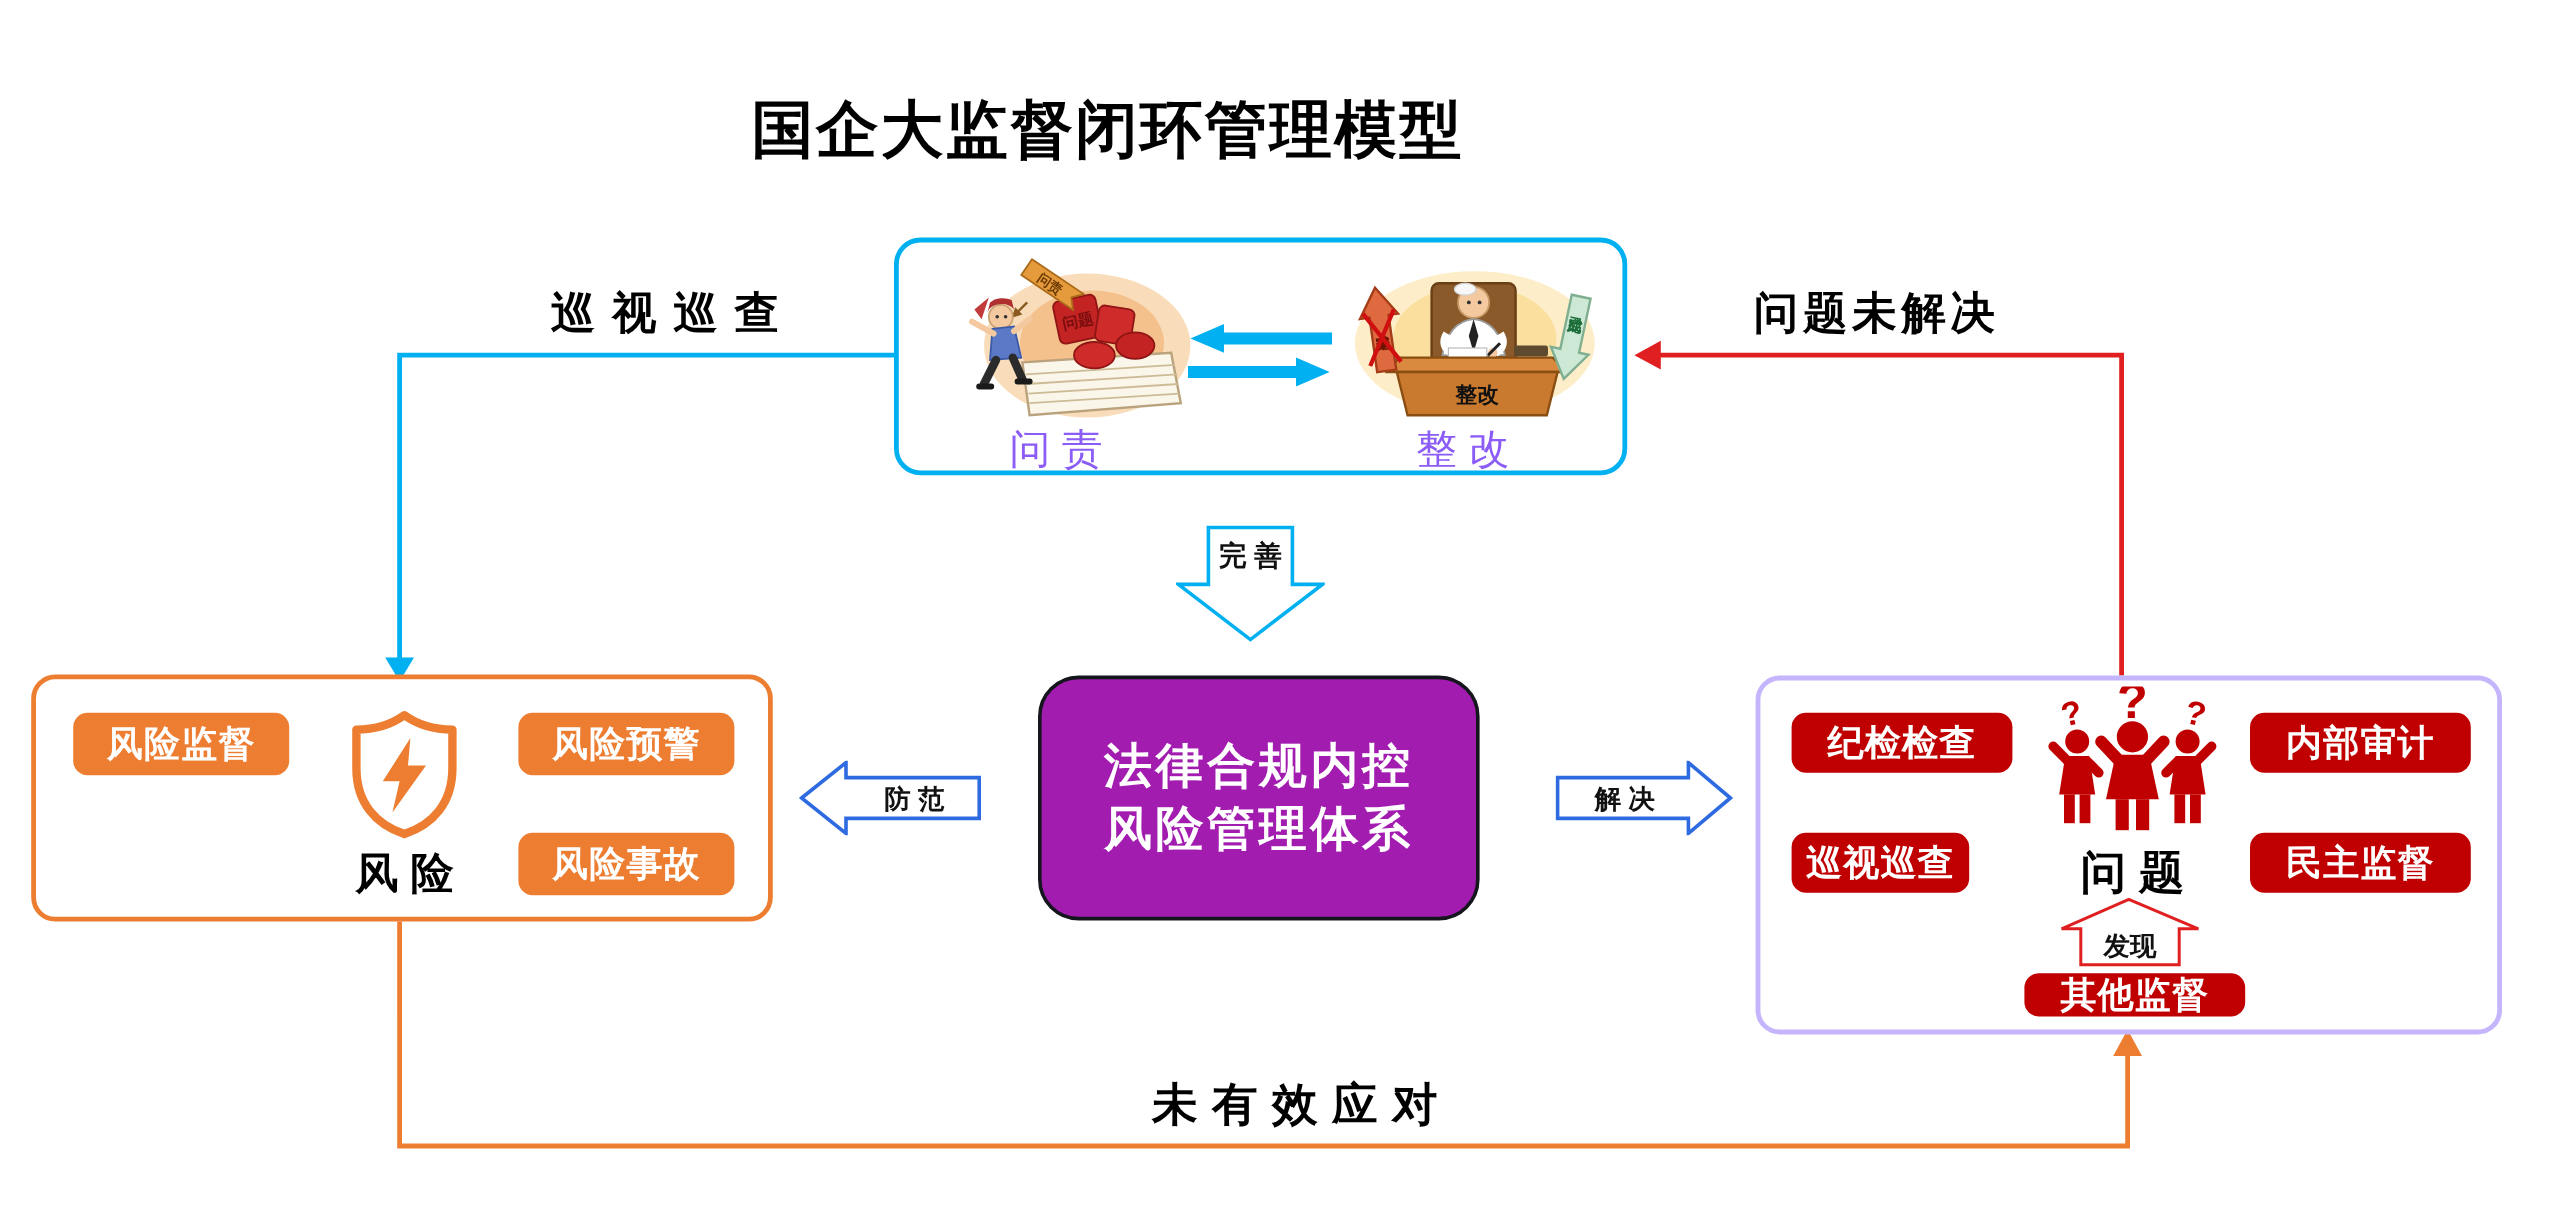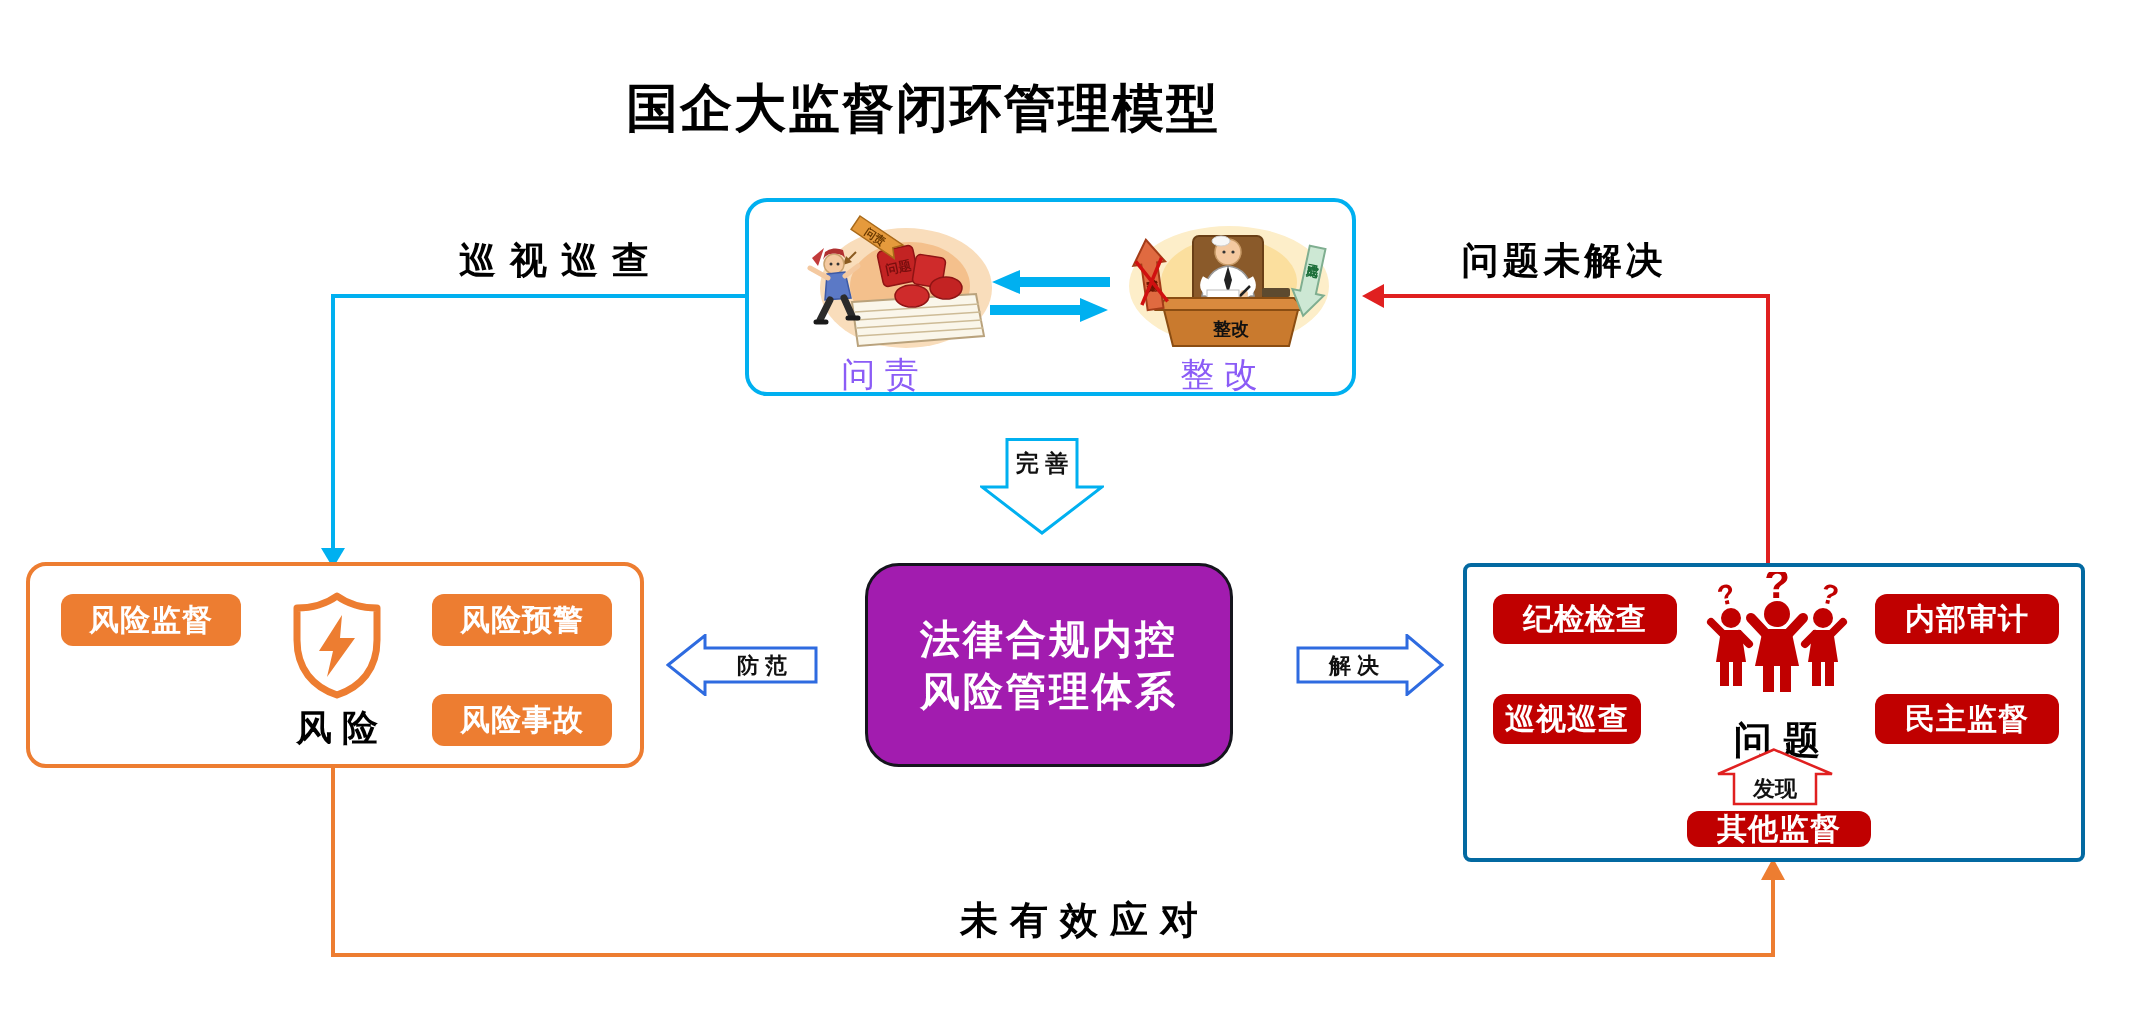--- a/index.html
+++ b/index.html
@@ -5,21 +5,21 @@
   html,body{margin:0;padding:0;background:#fff;}
   .canvas{position:relative;width:2144px;height:1022px;background:#fff;overflow:hidden;
           font-family:"Liberation Sans","DejaVu Sans",sans-serif;}
   .abs{position:absolute;}
   .title{position:absolute;left:923px;top:74px;transform:translateX(-50%);
          font-size:52px;font-weight:bold;color:#000;letter-spacing:2px;white-space:nowrap;}
   .flow-label{position:absolute;transform:translateX(-50%);font-weight:bold;color:#000;white-space:nowrap;}
   .box{position:absolute;background:#fff;box-sizing:border-box;}
   .top-box{left:745px;top:198px;width:611px;height:198px;border:4px solid #00b0f0;border-radius:22px;}
   .left-box{left:26px;top:562px;width:618px;height:206px;border:4px solid #ed7d31;border-radius:20px;text-align:right;}
-  .right-box{left:1463px;top:563px;width:622px;height:299px;border:4px solid #0369a1;border-radius:8px;}
+  .right-box{left:1463px;top:563px;width:622px;height:299px;border:4px solid #c4b5fd;border-radius:20px;}
   .center-box{left:865px;top:563px;width:368px;height:204px;background:#a21caf;border:3px solid #15151d;
               border-radius:34px;display:flex;flex-direction:column;align-items:center;justify-content:center;
               color:#fff;font-weight:bold;font-size:40px;letter-spacing:3px;line-height:52px;}
   .btn{position:absolute;display:flex;align-items:center;justify-content:center;color:#fff;
        font-weight:bold;font-size:30px;border-radius:12px;letter-spacing:1px;white-space:nowrap;}
   .orange-btn{background:#ed7d31;}
   .red-btn{background:#c00000;}
   .caption{position:absolute;transform:translateX(-50%);font-size:34px;font-weight:normal;color:#8b5cf6;white-space:nowrap;}
   .big-label{position:absolute;transform:translateX(-50%);font-weight:bold;color:#000;white-space:nowrap;}
   svg text{font-family:"Liberation Sans","DejaVu Sans",sans-serif;}
@@ -199,21 +199,21 @@
 
         <circle cx="88" cy="42" r="13"></circle>
         <path d="M74,57 L102,57 L110,94 L66,94 Z"></path>
         <rect x="74" y="94" width="11" height="26"></rect>
           <rect x="91" y="94" width="11" height="26"></rect>
         <line x1="77" y1="62" x2="62" y2="46" stroke="#c00000" stroke-width="10" stroke-linecap="round"></line>
         <line x1="99" y1="62" x2="114" y2="46" stroke="#c00000" stroke-width="10" stroke-linecap="round"></line>
       </g>
     </svg>
 
-    <div class="big-label" style="left:310px;top:135px;font-size:38px;margin-top:13px;">问 题</div>
+    <div class="big-label" style="left:310px;top:135px;font-size:38px;">问 题</div>
 
     <svg class="abs" style="left:249px;top:181px;" width="120" height="58" viewBox="0 0 120 58">
       <polygon points="58,1.5 2,26 18,26 18,56 100,56 100,26 116,26" fill="#fff" stroke="#e02020" stroke-width="2.5"></polygon>
       <text x="59" y="48" font-size="22" font-weight="bold" fill="#111" text-anchor="middle">发现</text>
     </svg>
 
     <div class="btn red-btn" style="left:220px;top:244px;width:184px;height:36px;">其他监督</div>
   </div>
 
 </div>

